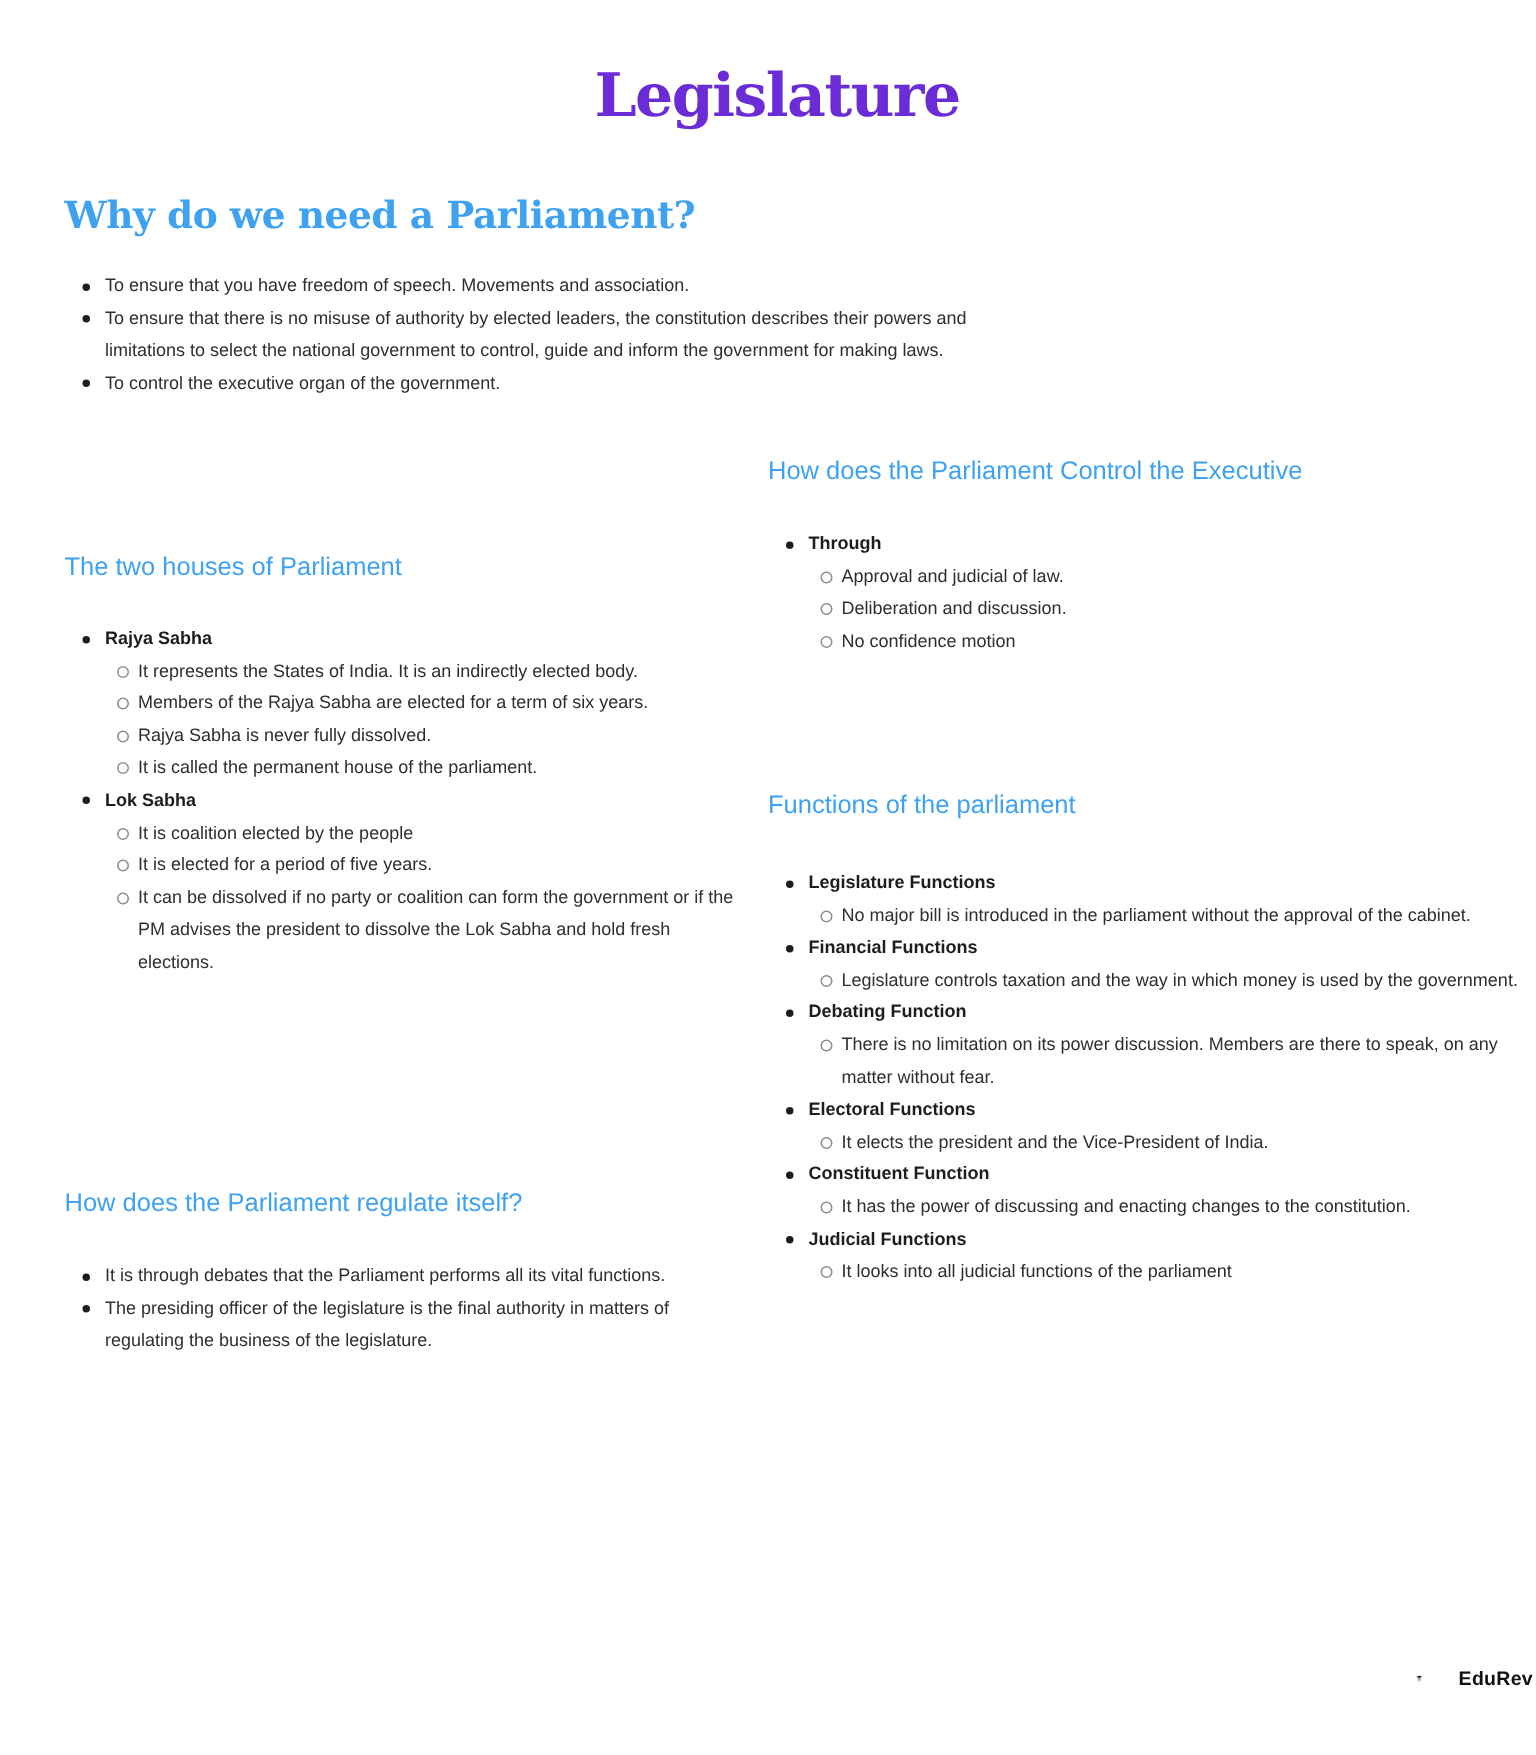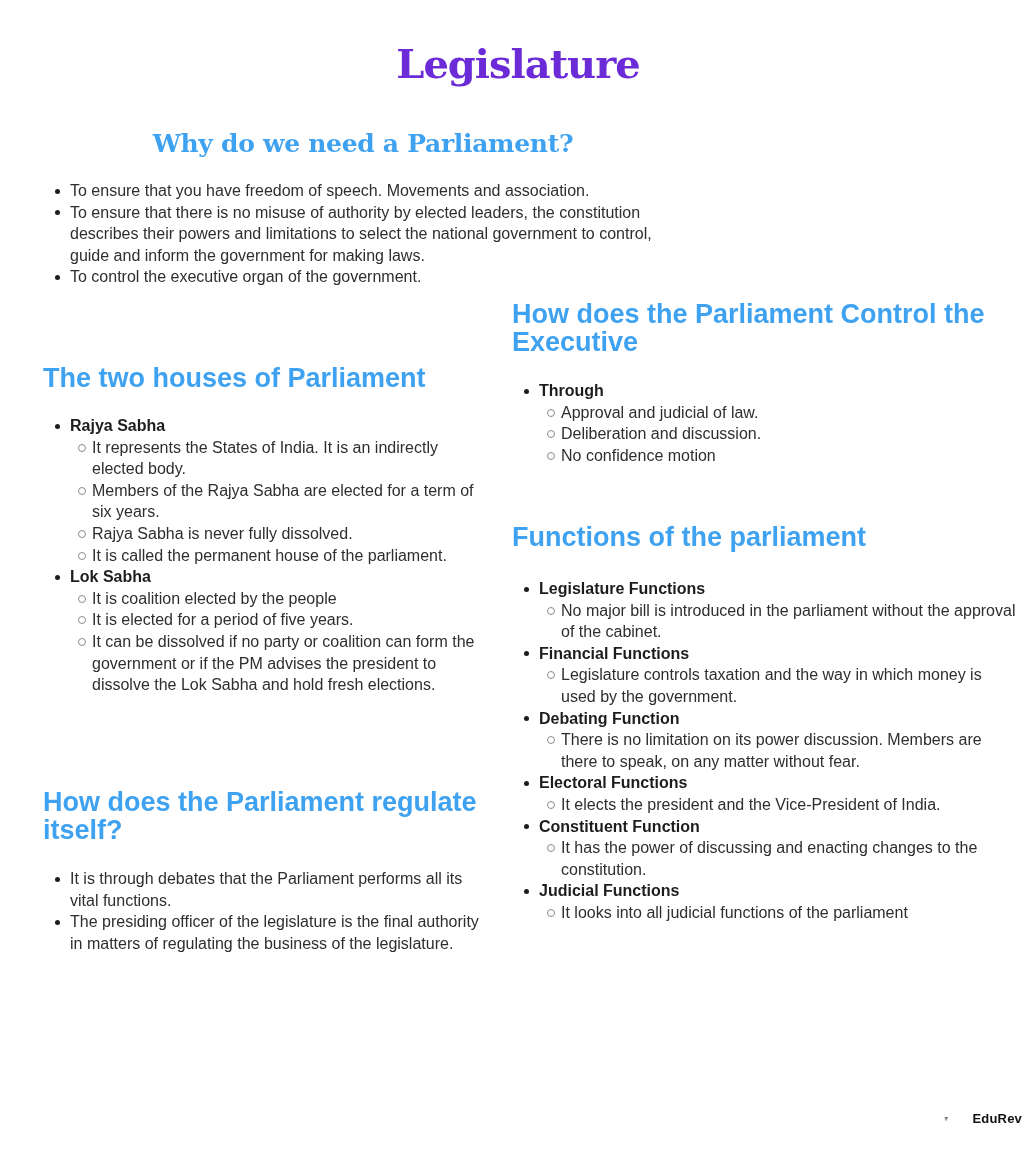--- a/index.html
+++ b/index.html
@@ -24,31 +24,31 @@
     font-family:"DejaVu Serif",serif;
     font-weight:700;font-size:40px;letter-spacing:-1px;
     color:var(--title-color);
     padding-left:12px;
   }
   .sec{position:absolute}
   .h-serif{
     font-family:"DejaVu Serif",serif;
     font-weight:700;font-size:25px;line-height:32px;
     color:var(--heading-color);
-    margin-bottom:20px;letter-spacing:-0.3px;text-align:center;
+    margin-bottom:20px;letter-spacing:-0.3px;
   }
   .h-sans{
-    font-weight:700;font-size:27px;line-height:28px;
+    font-weight:400;font-size:17px;line-height:28px;
     color:var(--heading-color);
     margin-bottom:24px;
   }
   .sec.functions .h-sans{margin-bottom:27px}
   .sec.houses .h-sans{margin-bottom:23px}
   ul{list-style:none}
-  .list{font-size:16px;line-height:21.6px;color:var(--body-color)}
+  .list{font-size:12px;line-height:21.6px;color:var(--body-color)}
   .list > li.b1{position:relative;padding-left:27px}
   .list > li.b1::before{
     content:"";position:absolute;left:12px;top:8.5px;
     width:5px;height:5px;border-radius:50%;background:var(--bold-color);
   }
   .list > li.b1.bold{font-weight:700;color:var(--bold-color)}
   ul.sub{font-weight:400;color:var(--body-color)}
   ul.sub > li.b2{position:relative;padding-left:22px}
   ul.sub > li.b2::before{
     content:"";position:absolute;left:8px;top:7px;

